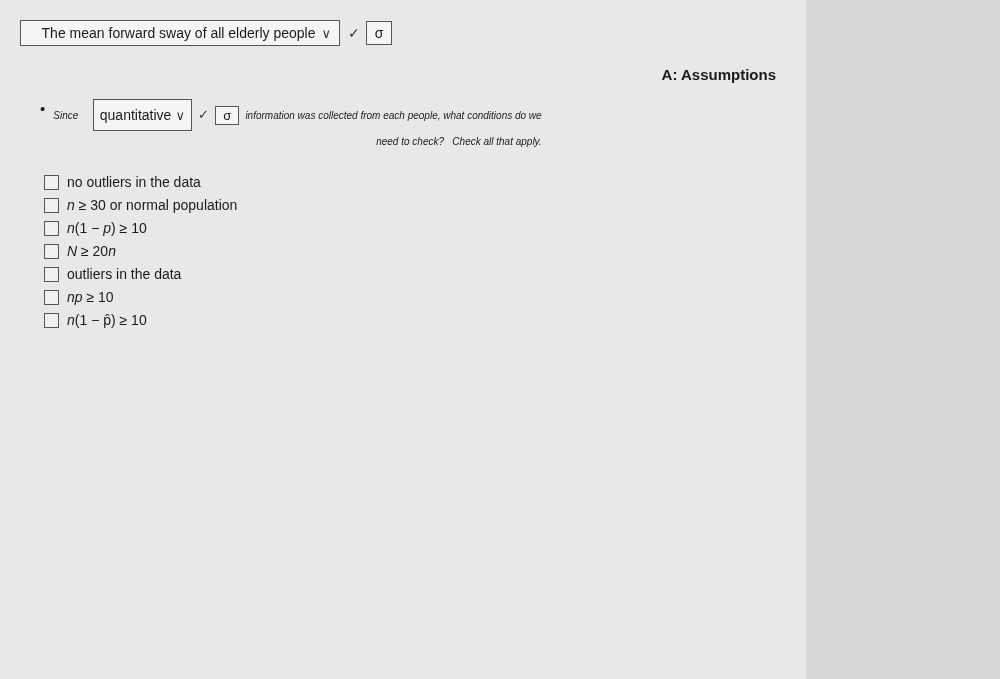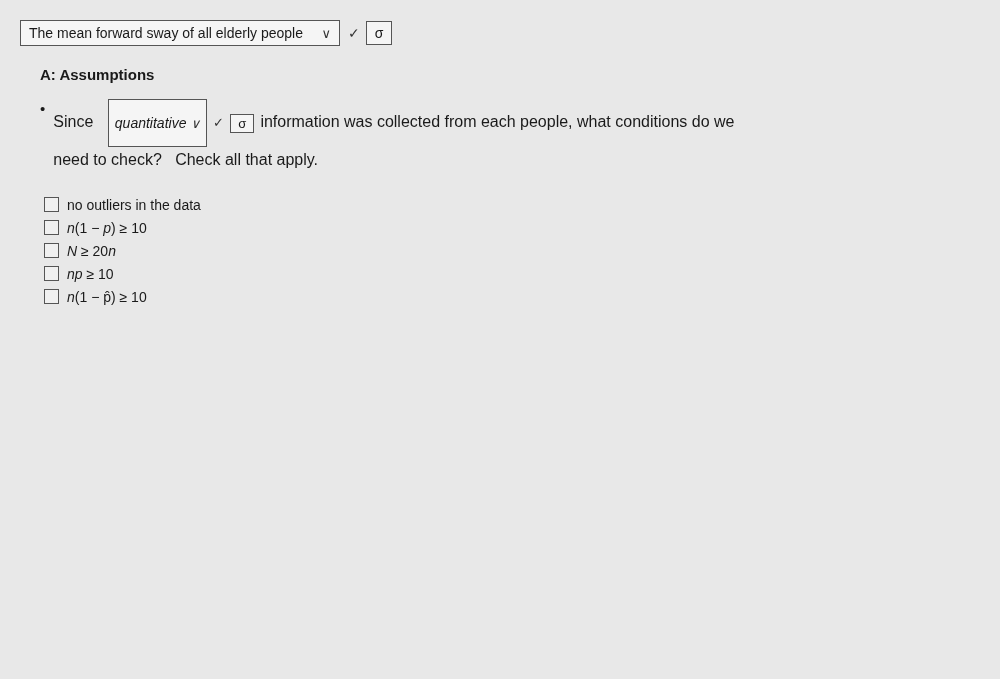--- a/index.html
+++ b/index.html
@@ -12,25 +12,26 @@
       width: 1000px;
       height: 679px;
       background-color: #d8d8d8;
       font-family: Arial, sans-serif;
       font-size: 15px;
       color: #1a1a1a;
       overflow: hidden;
     }
 
     .page-container {
-      width: 1000px;
+      width: 806px;
       height: 679px;
       background-color: #e8e8e8;
       padding: 20px 30px 20px 20px;
       position: relative;
+      text-align: right;
     }
 
     .top-bar {
       display: flex;
       align-items: center;
       margin-bottom: 20px;
       gap: 6px;
     }
 
     .dropdown-box {
@@ -82,35 +83,35 @@
       margin-bottom: 0px;
       margin-left: 20px;
     }
 
     .bullet {
       margin-right: 8px;
       margin-top: 1px;
     }
 
     .since-text {
-      font-size: 16px;
+      font-size: 10px;
       line-height: 1.6;
+      font-style: italic;
     }
 
     .inline-dropdown {
       display: inline-flex;
       align-items: center;
       border: 1.5px solid #555;
       background: #f5f5f5;
-      padding: 15px 6px;
+      padding: 7px 6px;
       font-size: 14px;
       gap: 4px;
       vertical-align: middle;
       margin: 0 2px;
-      font-style: italic;
     }
 
     .inline-checkmark {
       font-size: 13px;
       color: #333;
     }
 
     .inline-sigma {
       border: 1.5px solid #555;
       background: #f5f5f5;
@@ -196,32 +197,40 @@
 
   <div class="checkboxes-section">
 
     <div class="checkbox-item">
       <div class="checkbox"></div>
       <span class="checkbox-label">no outliers in the data</span>
     </div>
 
 
 
+    <div class="checkbox-item">
+      <div class="checkbox"></div>
+      <span class="checkbox-label"><span class="math">n</span> ≥ 30 or normal population</span>
+    </div>
 
     <div class="checkbox-item">
       <div class="checkbox"></div>
       <span class="checkbox-label"><span class="math">n</span>(1 − <span class="math">p</span>) ≥ 10</span>
     </div>
 
     <div class="checkbox-item">
       <div class="checkbox"></div>
       <span class="checkbox-label"><span class="math">N</span> ≥ 20<span class="math">n</span></span>
     </div>
 
 
+    <div class="checkbox-item">
+      <div class="checkbox"></div>
+      <span class="checkbox-label">outliers in the data</span>
+    </div>
 
     <div class="checkbox-item">
       <div class="checkbox"></div>
       <span class="checkbox-label"><span class="math">np</span> ≥ 10</span>
     </div>
 
     <div class="checkbox-item">
       <div class="checkbox"></div>
       <span class="checkbox-label"><span class="math">n</span>(1 − p̂) ≥ 10</span>
     </div>

